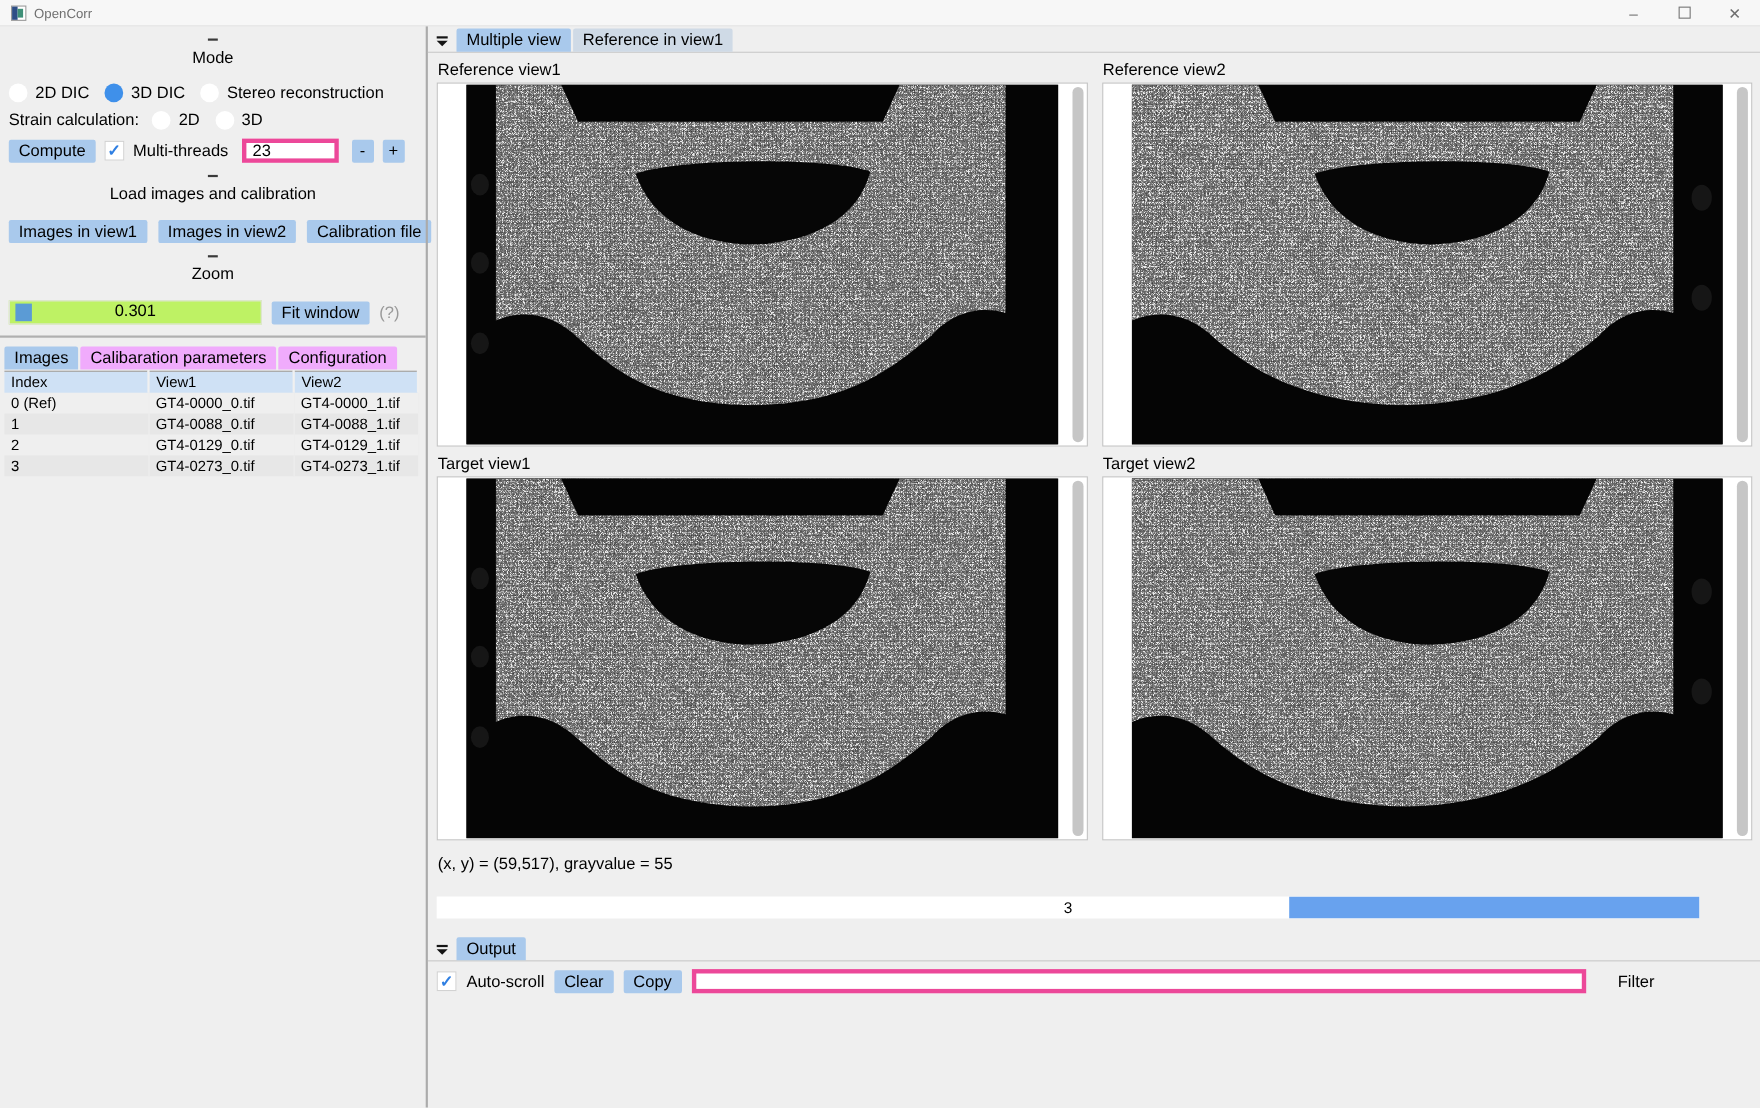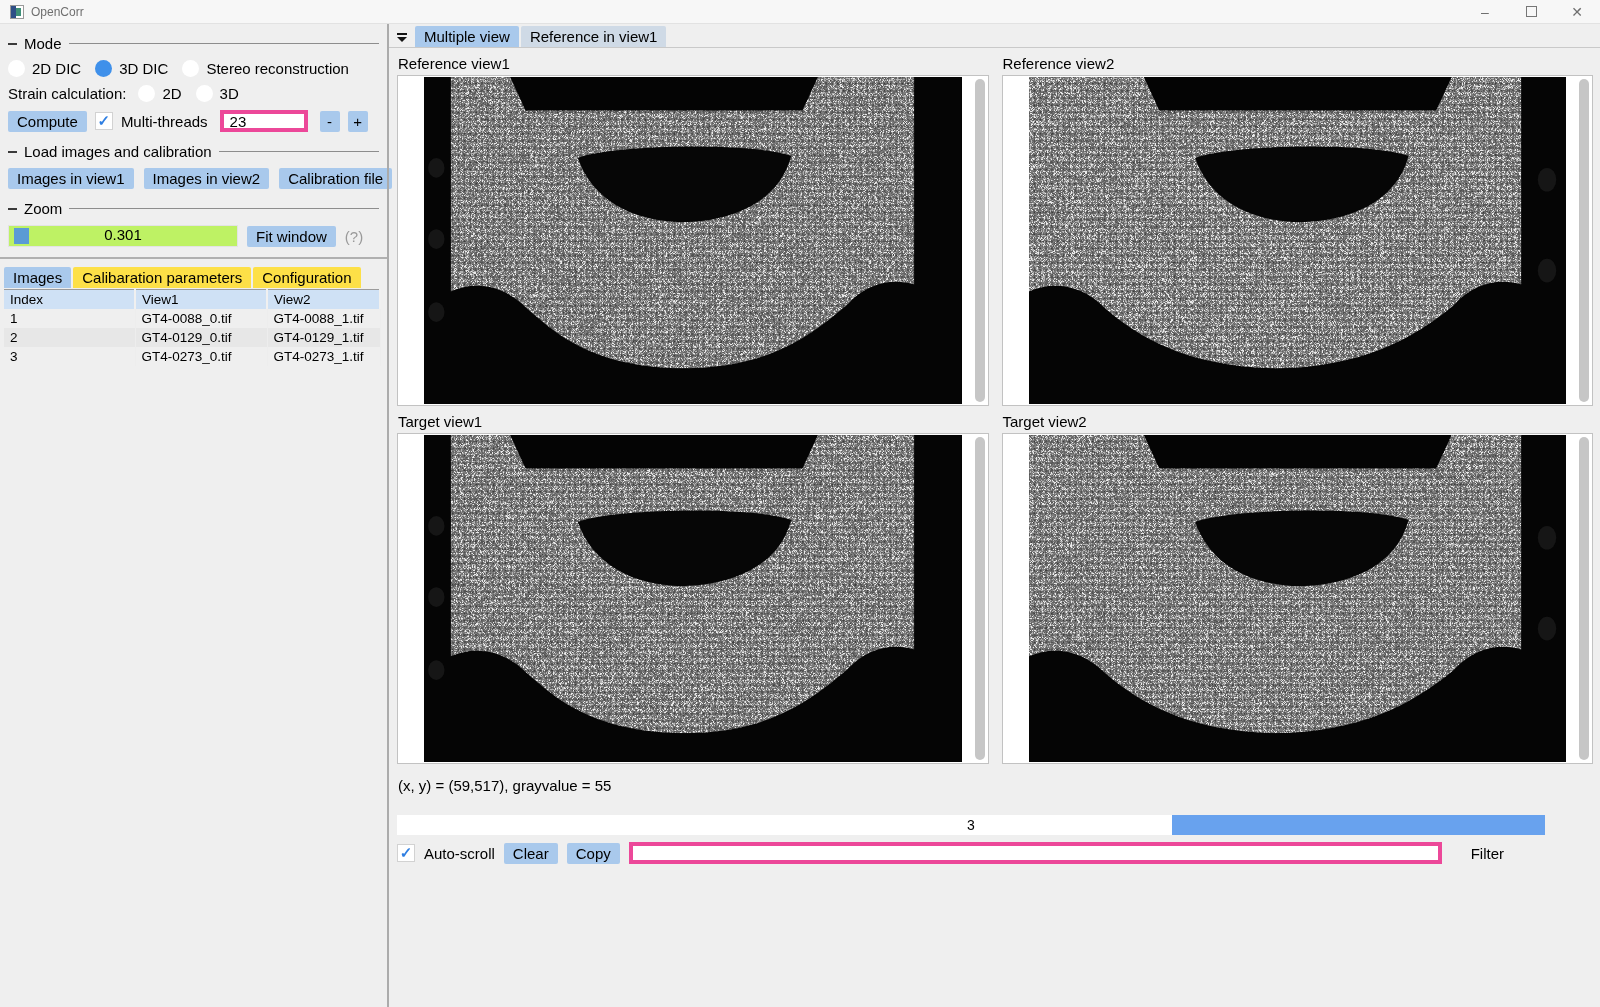--- a/index.html
+++ b/index.html
@@ -26,23 +26,23 @@
   .main{flex:1;min-width:0;display:flex;flex-direction:column;}
   
   .tabbar{display:flex;align-items:flex-end;gap:2px;height:24px;box-sizing:border-box;
     padding:2px 4px 0 6px;border-bottom:1px solid #c9c9c9;}
   .float-icon{display:inline-flex;flex-direction:column;align-items:center;gap:2px;width:12px;margin:0 5px 5px 1px;}
   .float-icon .bar{width:10px;height:2px;background:#141414;}
   .float-icon .tri{width:0;height:0;border-left:5px solid transparent;border-right:5px solid transparent;border-top:5px solid #141414;}
   .tab{height:21px;line-height:21px;padding:0 9px;border-radius:2px 2px 0 0;white-space:nowrap;}
   .tab.sel{background:#a9c9ec;}
   .tab.alt{background:#cfdae6;}
-  .tab.gray{background:#fde047;}
-  
-  .group-h{display:flex;align-items:center;gap:7px;margin:11px 8px 0 8px;}
+  .tab.gray{background:#f0abfc;}
+  
+  .group-h{display:flex;align-items:center;gap:7px;margin:11px 8px 0 8px;flex-direction:column;}
   .group-h .dash{width:9px;height:2px;background:#3a3a3a;flex:none;}
   .group-h .rule{flex:1;height:1px;background:#8d8d8d;}
   .row{display:flex;align-items:center;margin:8px 8px 0 8px;}
   .radio{width:17px;height:17px;border-radius:50%;background:#fff;flex:none;}
   .radio.sel{background:#3f90ea;}
   .radio + span{margin:0 14px 0 7px;}
   .cb{width:18px;height:18px;background:#fff;border:1px solid #d2d2d2;box-sizing:border-box;flex:none;
     display:flex;align-items:center;justify-content:center;color:#2f7fe2;font-weight:bold;font-size:15px;}
   .btn{background:#a9c9ec;border:none;border-radius:2px;padding:2px 9px;font:inherit;color:#000;white-space:nowrap;}
   .btn.sq{width:20px;padding:2px 0;text-align:center;}
@@ -168,20 +168,25 @@
     <table class="files">
       <thead>
         <tr>
           <th>Index</th>
           <th>View1</th>
           <th>View2</th>
         </tr>
       </thead>
       <tbody>
         <tr>
+          <td>0 (Ref)</td>
+          <td>GT4-0000_0.tif</td>
+          <td>GT4-0000_1.tif</td>
+        </tr>
+        <tr>
           <td>1</td>
           <td>GT4-0088_0.tif</td>
           <td>GT4-0088_1.tif</td>
         </tr>
         <tr>
           <td>2</td>
           <td>GT4-0129_0.tif</td>
           <td>GT4-0129_1.tif</td>
         </tr>
         <tr>
@@ -367,20 +372,27 @@
       </div>
     </div>
 
     <div class="status">(x, y) = (59,517), grayvalue = 55</div>
 
     <div class="progressbar">
       <div class="progress-fill" style="width:32.5%"></div>
       <span>3</span>
     </div>
 
+    <div class="tabbar out-tabbar">
+      <span class="float-icon">
+          <span class="bar"></span>
+          <span class="tri"></span>
+        </span>
+      <span class="tab sel">Output</span>
+    </div>
     <div class="out-controls">
       <span class="cb">
           <span>✓</span>
         </span>
       <span>Auto-scroll</span>
       <button class="btn">Clear</button>
       <button class="btn">Copy</button>
       <input class="field out-input" value="" style="">
       <span class="filter-label">Filter</span>
     </div>

